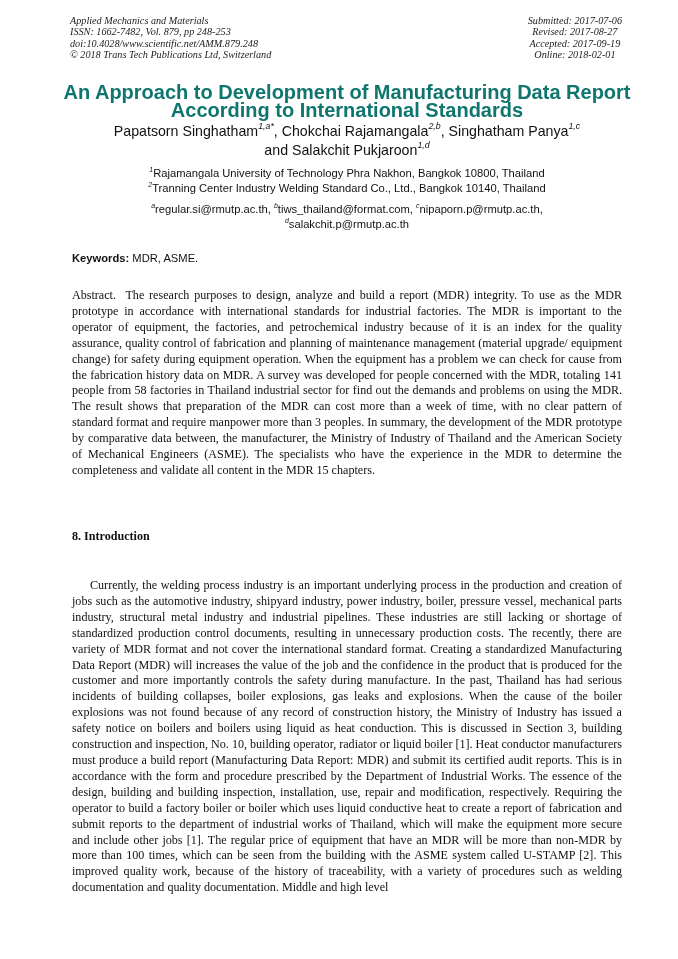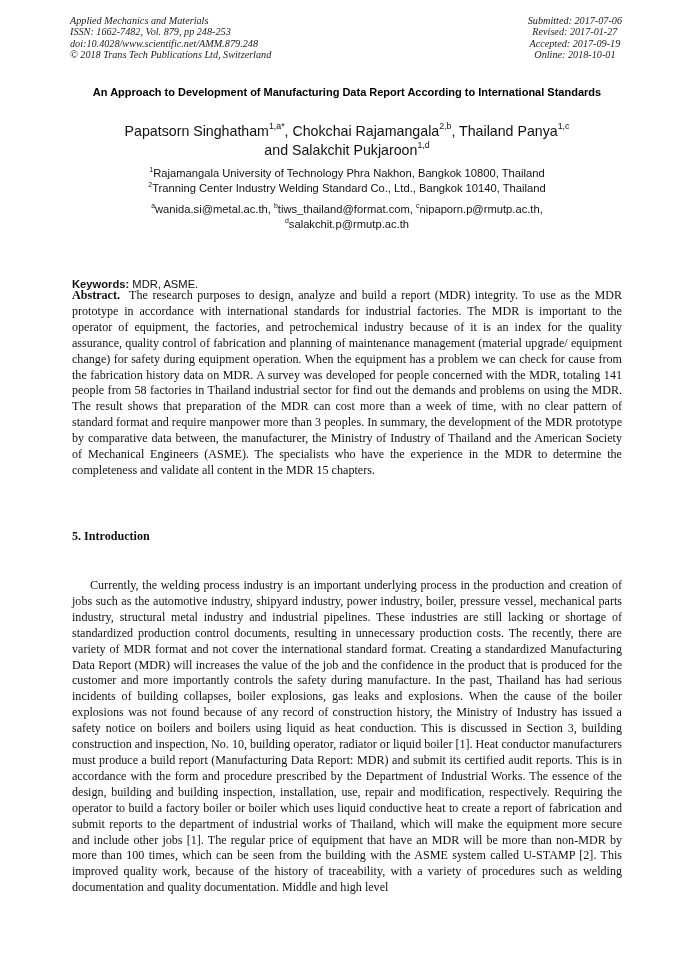--- a/index.html
+++ b/index.html
@@ -4,75 +4,75 @@
 <style>
   html, body { margin: 0; padding: 0; background: #ffffff; }
   body { width: 678px; height: 959px; position: relative; overflow: hidden; color: #111; }
   .page { position: absolute; left: 8px; top: 0; width: 678px; height: 917px; background: #fff; }
 
   .hdr { position: absolute; top: 15px; font-family: "Liberation Serif", serif; font-style: italic; font-size: 10.2px; line-height: 11.3px; color: #222; }
   .hdr-left { left: 62px; }
   .hdr-right { right: 64px; text-align: center; }
   .hdr div { white-space: nowrap; }
 
-  .title { position: absolute; top: 83px; left: 40px; width: 598px; text-align: center; font-family: "Liberation Sans", sans-serif; font-weight: bold; font-size: 11px; line-height: 18px; color: #000000; }
+  .title { position: absolute; top: 83px; left: 40px; width: 598px; text-align: center; font-family: "Liberation Sans", sans-serif; font-weight: bold; font-size: 20px; line-height: 18px; color: #0f766e; }
   .authors { position: absolute; top: 122px; left: 40px; width: 598px; text-align: center; font-family: "Liberation Sans", sans-serif; font-size: 14.2px; line-height: 19px; color: #111; }
-  .authors sup, .affil sup, .emails sup { font-size: 62%; line-height: 0; position: relative; top: -0.1em; vertical-align: super; }
+  .authors sup, .affil sup, .emails sup { font-size: 62%; line-height: 0; position: relative; top: -0.1em; vertical-align: super; font-style: italic; }
 
   .affil { position: absolute; top: 166px; left: 40px; width: 598px; text-align: center; font-family: "Liberation Sans", sans-serif; font-size: 11.2px; line-height: 15px; color: #111; }
   .emails { position: absolute; top: 202px; left: 40px; width: 598px; text-align: center; font-family: "Liberation Sans", sans-serif; font-size: 11.2px; line-height: 15px; color: #111; }
 
-  .keywords { position: absolute; top: 251px; left: 64px; font-family: "Liberation Sans", sans-serif; font-size: 11.2px; line-height: 15px; color: #111; margin-top: 26px; }
+  .keywords { position: absolute; top: 251px; left: 64px; font-family: "Liberation Sans", sans-serif; font-size: 11.2px; line-height: 15px; color: #111; }
   .keywords b { font-weight: bold; }
 
   .body-text { position: absolute; left: 64px; width: 550px; font-family: "Liberation Serif", serif; font-size: 12.1px; line-height: 15.9px; text-align: justify; color: #111; }
   .abstract { top: 288px; }
-  .abstract b { font-weight: bold; }
+  .abstract b { font-weight: normal; }
   .section-heading { position: absolute; top: 528px; left: 64px; font-family: "Liberation Serif", serif; font-weight: bold; font-size: 12.1px; line-height: 16px; color: #111; }
   .intro { top: 549px; text-indent: 18px; margin-top: 29px; }
 </style>
 </head>
 <body>
 
 <div class="page">
 
   <div class="hdr hdr-left">
     <div>Applied Mechanics and Materials</div>
     <div>ISSN: 1662-7482, Vol. 879, pp 248-253</div>
     <div>doi:10.4028/www.scientific.net/AMM.879.248</div>
     <div>© 2018 Trans Tech Publications Ltd, Switzerland</div>
   </div>
 
   <div class="hdr hdr-right">
     <div>Submitted: 2017-07-06</div>
-    <div>Revised: 2017-01-27</div>
+    <div>Revised: 2017-08-27</div>
     <div>Accepted: 2017-09-19</div>
-    <div>Online: 2018-10-01</div>
+    <div>Online: 2018-02-01</div>
   </div>
 
   <div class="title">An Approach to Development of Manufacturing Data Report According to International Standards</div>
 
   <div class="authors">
-    <span>Papatsorn Singhatham</span><sup>1,a*</sup><span>, </span><span>Chokchai Rajamangala</span><sup>2,b</sup><span>, </span><span>Thailand Panya</span><sup>1,c</sup><br><span> and </span><span>Salakchit Pukjaroon</span><sup>1,d</sup>
+    <span>Papatsorn Singhatham</span><sup>1,a*</sup><span>, </span><span>Chokchai Rajamangala</span><sup>2,b</sup><span>, </span><span>Singhatham Panya</span><sup>1,c</sup><br><span> and </span><span>Salakchit Pukjaroon</span><sup>1,d</sup>
   </div>
 
   <div class="affil">
     <div><sup>1</sup><span>Rajamangala University of Technology Phra Nakhon, Bangkok 10800, Thailand</span></div>
     <div><sup>2</sup><span>Tranning Center Industry Welding Standard Co., Ltd., Bangkok 10140, Thailand</span></div>
   </div>
 
   <div class="emails">
-    <sup>a</sup><span>wanida.si@metal.ac.th</span><span>, </span><sup>b</sup><span>tiws_thailand@format.com</span><span>, </span><sup>c</sup><span>nipaporn.p@rmutp.ac.th</span><span>, </span><br><sup>d</sup><span>salakchit.p@rmutp.ac.th</span>
+    <sup>a</sup><span>regular.si@rmutp.ac.th</span><span>, </span><sup>b</sup><span>tiws_thailand@format.com</span><span>, </span><sup>c</sup><span>nipaporn.p@rmutp.ac.th</span><span>, </span><br><sup>d</sup><span>salakchit.p@rmutp.ac.th</span>
   </div>
 
   <div class="keywords">
     <b>Keywords:</b> <span>MDR, ASME.</span>
   </div>
 
   <div class="body-text abstract">
     <b>Abstract.</b>&nbsp; <span>The research purposes to design, analyze and build a report (MDR) integrity. To use as the MDR prototype in accordance with international standards for industrial factories. The MDR is important to the operator of equipment, the factories, and petrochemical industry because of it is an index for the quality assurance, quality control of fabrication and planning of maintenance management (material upgrade/ equipment change) for safety during equipment operation. When the equipment has a problem we can check for cause from the fabrication history data on MDR. A survey was developed for people concerned with the MDR, totaling 141 people from 58 factories in Thailand industrial sector for find out the demands and problems on using the MDR. The result shows that preparation of the MDR can cost more than a week of time, with no clear pattern of standard format and require manpower more than 3 peoples. In summary, the development of the MDR prototype by comparative data between, the manufacturer, the Ministry of Industry of Thailand and the American Society of Mechanical Engineers (ASME). The specialists who have the experience in the MDR to determine the completeness and validate all content in the MDR 15 chapters.</span>
   </div>
 
-  <div class="section-heading">5.  Introduction</div>
+  <div class="section-heading">8.  Introduction</div>
 
   <div class="body-text intro">Currently, the welding process industry is an important underlying process in the production and creation of jobs such as the automotive industry, shipyard industry, power industry, boiler, pressure vessel, mechanical parts industry, structural metal industry and industrial pipelines. These industries are still lacking or shortage of standardized production control documents, resulting in unnecessary production costs. The recently, there are variety of MDR format and not cover the international standard format. Creating a standardized Manufacturing Data Report (MDR) will increases the value of the job and the confidence in the product that is produced for the customer and more importantly controls the safety during manufacture. In the past, Thailand has had serious incidents of building collapses, boiler explosions, gas leaks and explosions. When the cause of the boiler explosions was not found because of any record of construction history, the Ministry of Industry has issued a safety notice on boilers and boilers using liquid as heat conduction. This is discussed in Section 3, building construction and inspection, No. 10, building operator, radiator or liquid boiler [1]. Heat conductor manufacturers must produce a build report (Manufacturing Data Report: MDR) and submit its certified audit reports. This is in accordance with the form and procedure prescribed by the Department of Industrial Works. The essence of the design, building and building inspection, installation, use, repair and modification, respectively. Requiring the operator to build a factory boiler or boiler which uses liquid conductive heat to create a report of fabrication and submit reports to the department of industrial works of Thailand, which will make the equipment more secure and include other jobs [1]. The regular price of equipment that have an MDR will be more than non-MDR by more than 100 times, which can be seen from the building with the ASME system called U-STAMP [2]. This improved quality work, because of the history of traceability, with a variety of procedures such as welding documentation and quality documentation. Middle and high level</div>
 
 </div>
 
 </body></html>

